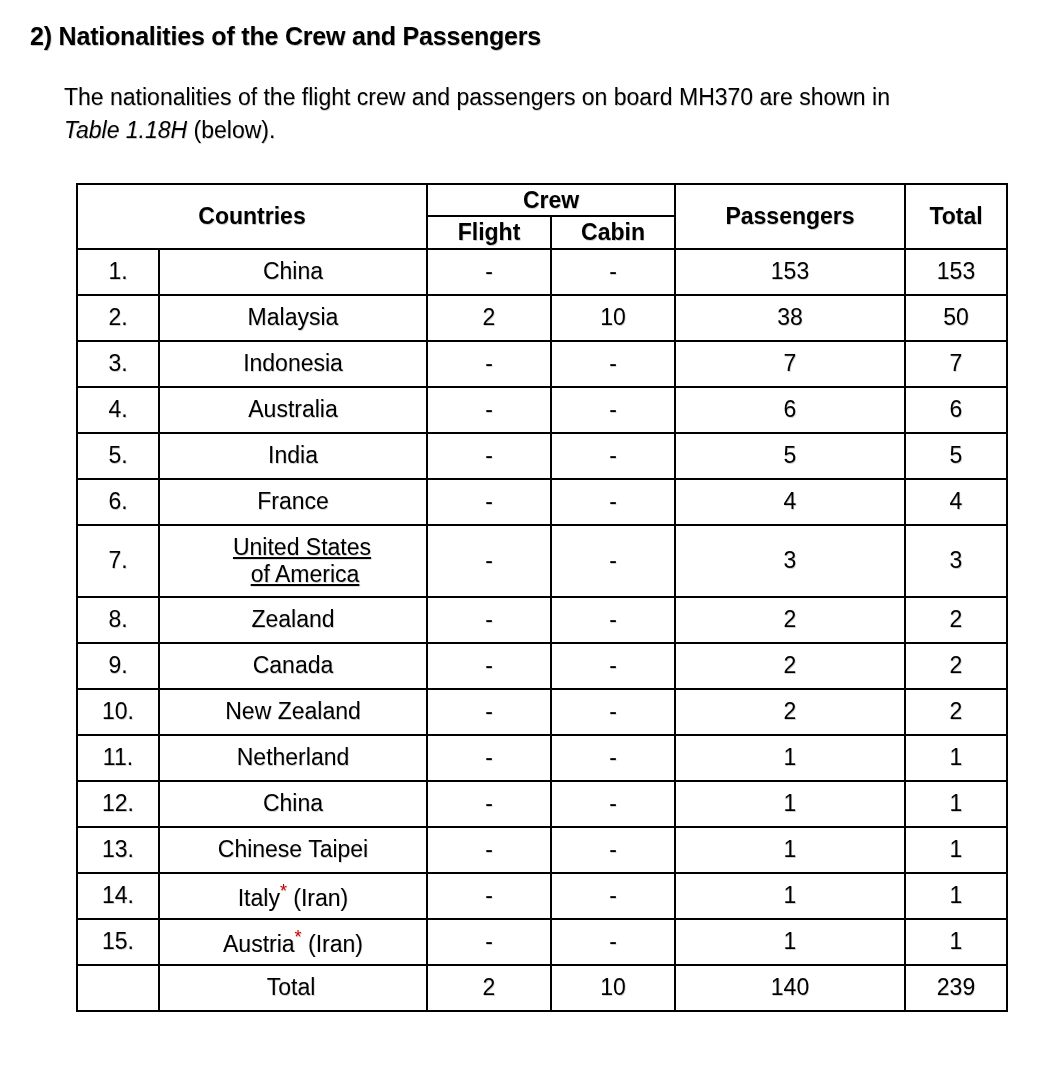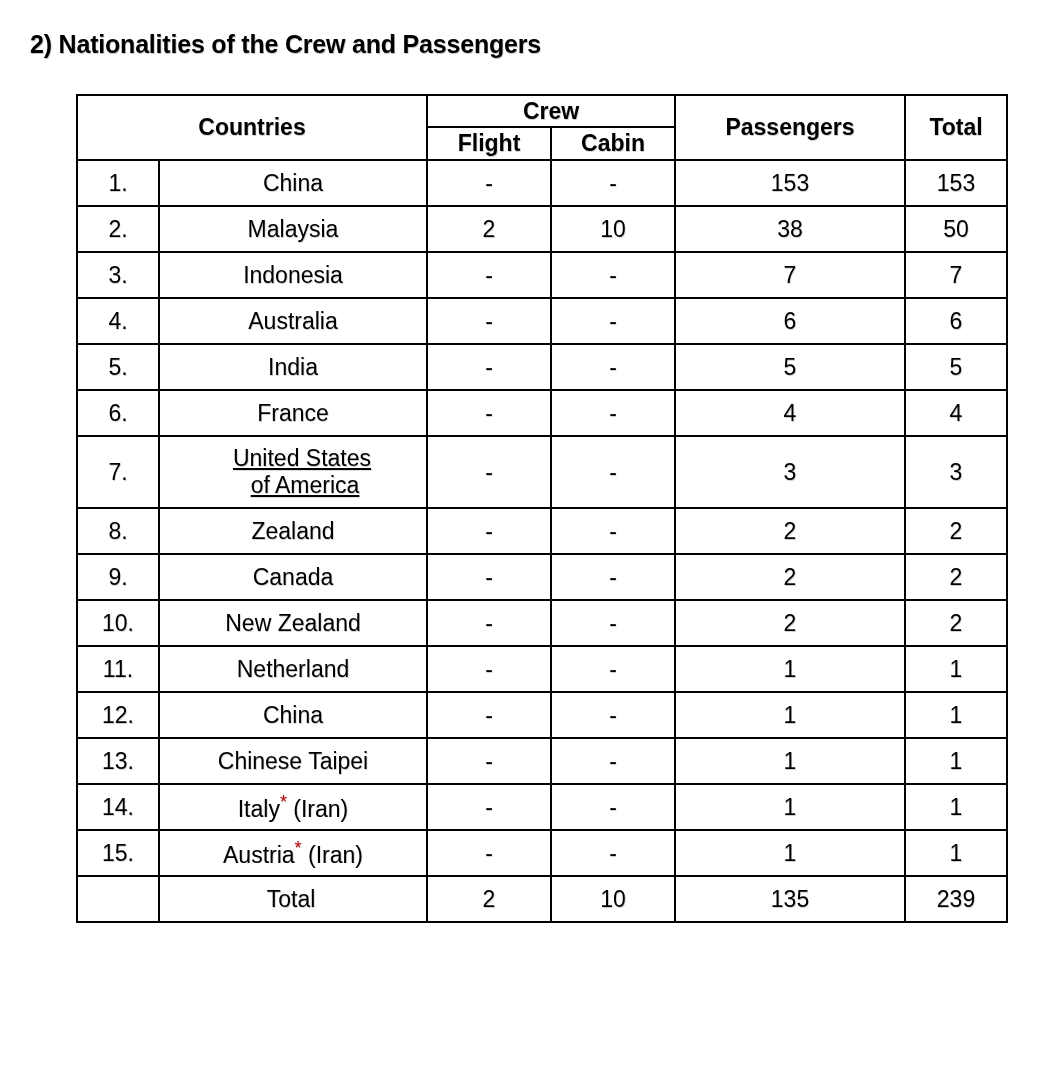--- a/index.html
+++ b/index.html
@@ -13,21 +13,21 @@
     font-family: "Liberation Sans", sans-serif;
     color: #000000;
     overflow: hidden;
     position: relative;
   }
   .page {
     position: relative;
     width: 955px;
     height: 1078px;
     box-sizing: border-box;
-    padding: 22px 24px 0 24px;
+    padding: 14px 24px 0 24px;
   }
   .section-heading {
     font-size: 25px;
     font-weight: bold;
     letter-spacing: -0.2px;
     margin: 8px 0 0 6px;
     text-shadow: 0.7px 0.7px 0px rgba(150,150,150,0.55);
   }
   .intro {
     margin: 30px 0 0 40px;
@@ -99,20 +99,23 @@
   tr.tall td { height: 72px; }
   .country-line2 { display: block; padding-left: 6px; }
 </style>
 </head>
 <body>
 
 <div class="page">
 
   <div class="section-heading">2) Nationalities of the Crew and Passengers</div>
 
+  <p class="intro">
+    <span>The nationalities of the flight crew and passengers on board MH370 are shown in </span><span class="tbl-ref">Table 1.18H</span><span> (below).</span>
+  </p>
 
   <table class="nat">
     <colgroup>
       <col class="col-num">
       <col class="col-country">
       <col class="col-flight">
       <col class="col-cabin">
       <col class="col-pass">
       <col class="col-total">
     </colgroup>
@@ -266,19 +269,19 @@
         <td>-</td>
         <td>1</td>
         <td>1</td>
       </tr>
 
       <tr class="datarow totalrow">
         <td class="num"></td>
         <td class="country">Total</td>
         <td>2</td>
         <td>10</td>
-        <td>135</td>
+        <td>140</td>
         <td>239</td>
       </tr>
 
     </tbody>
   </table>
 </div>
 
 </body></html>

